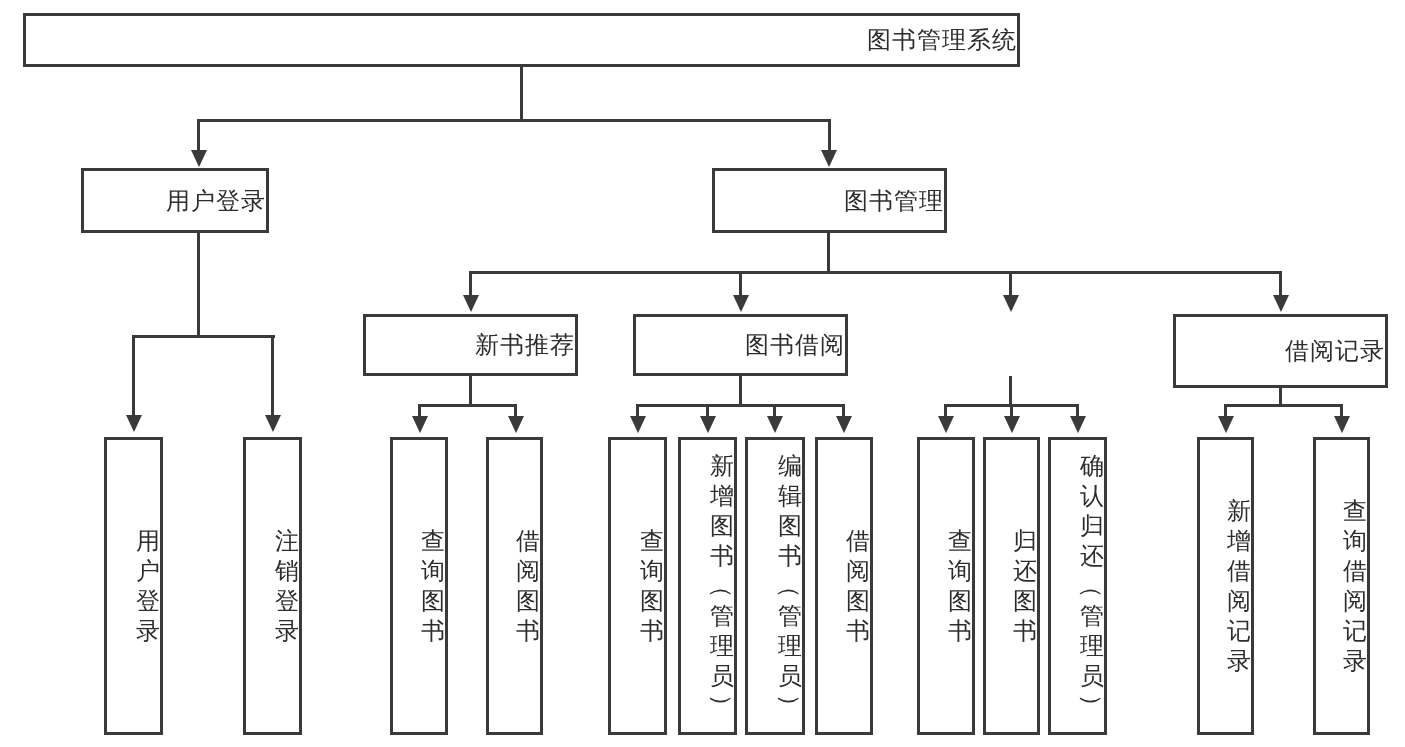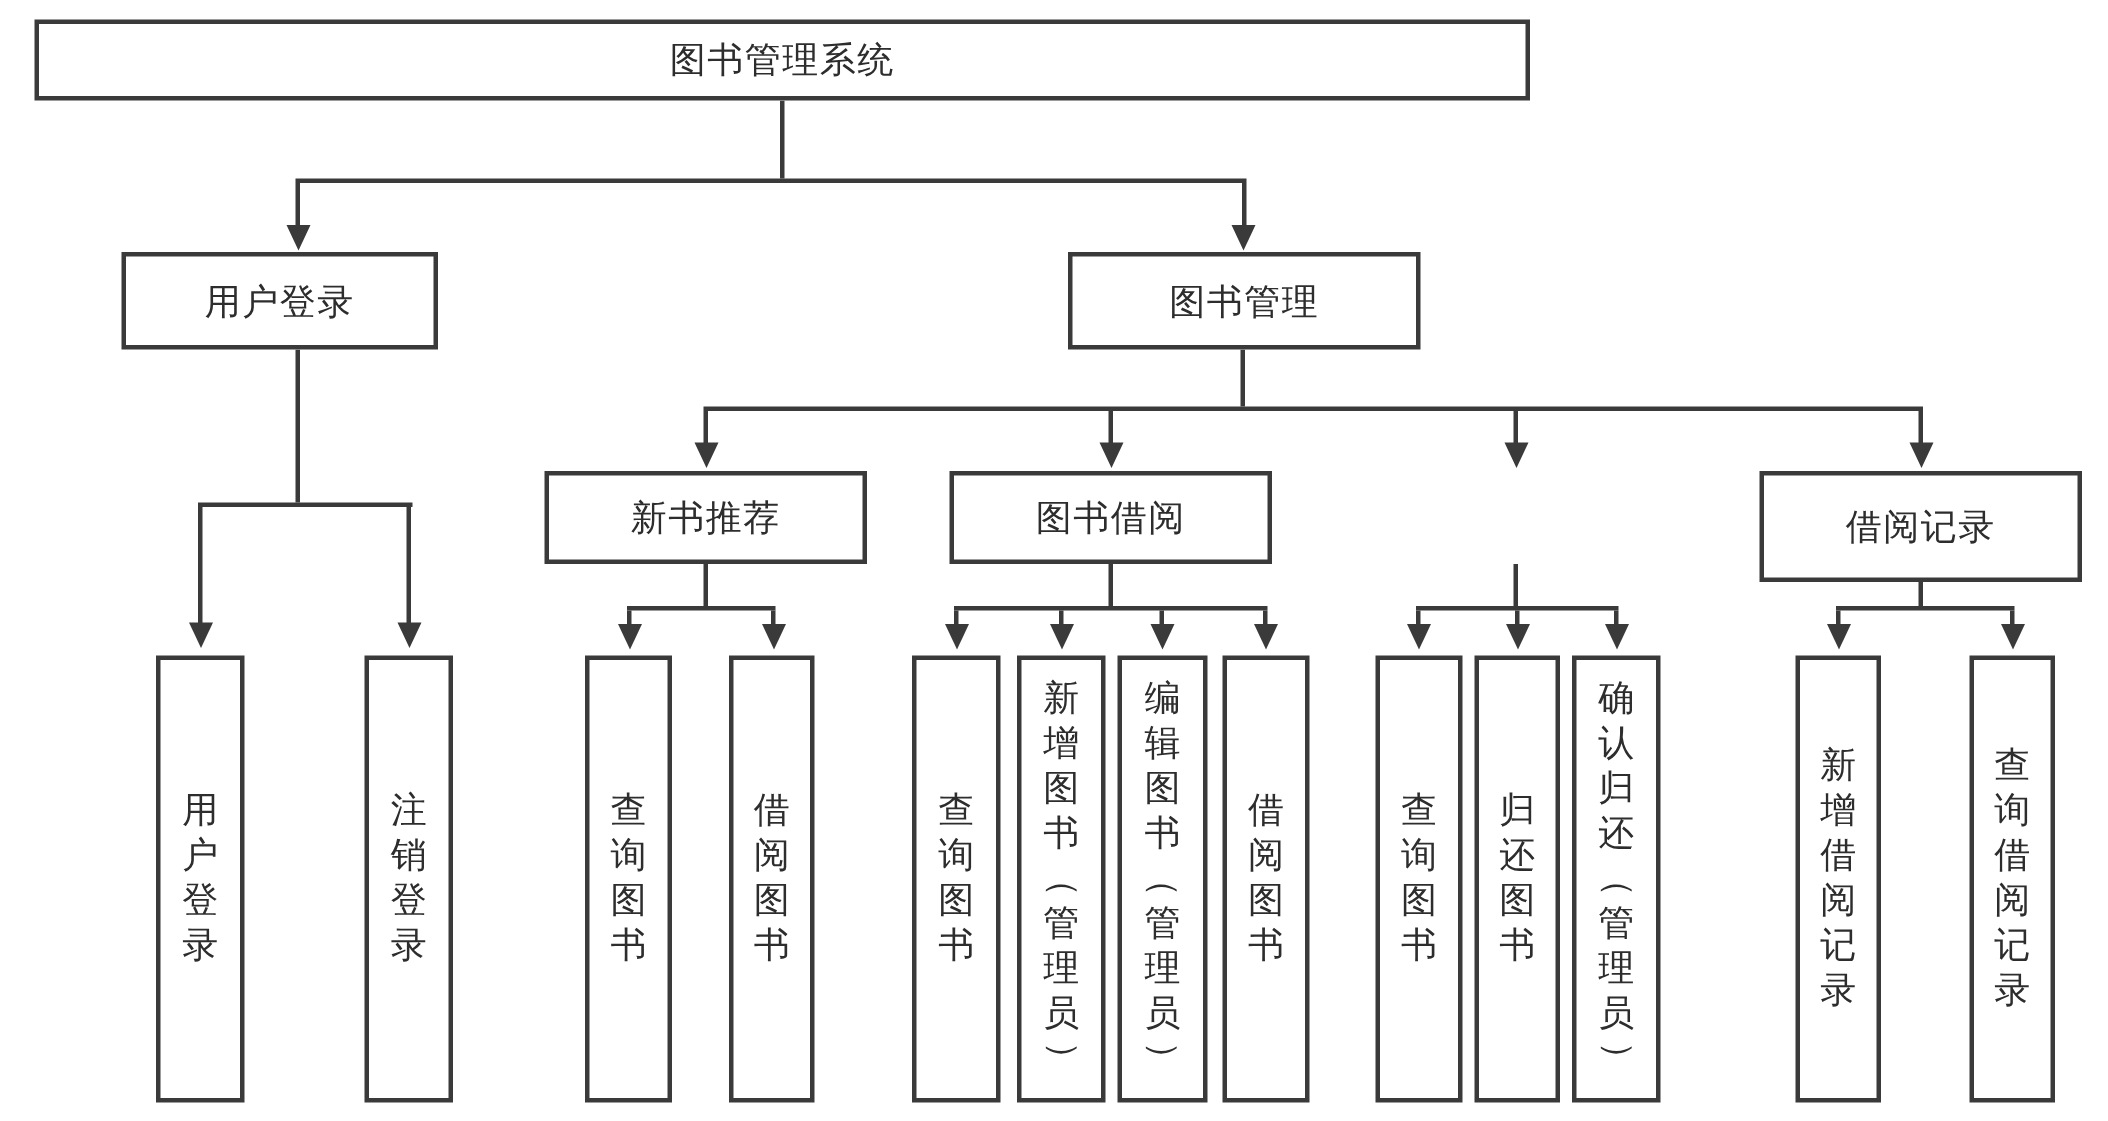--- a/index.html
+++ b/index.html
@@ -5,21 +5,21 @@
   :root{
     --line:#3a3a3a; --text:#2d2d2d; --background:#ffffff; --box-bg:#ffffff; --watermark:#9e9e9e;
   }
   html,body{margin:0;padding:0;background:var(--background);}
   .canvas{
     position:relative;width:1405px;height:747px;background:var(--background);
     font-family:"Liberation Sans","DejaVu Sans",sans-serif;color:var(--text);overflow:hidden;
   }
   .box{
     position:absolute;box-sizing:border-box;border:3px solid var(--line);
-    background:var(--box-bg);display:flex;align-items:center;justify-content:center;
+    background:var(--box-bg);display:flex;align-items:center;justify-content:flex-end;
   }
   .h-label{font-size:24px;letter-spacing:1px;white-space:nowrap;}
   .v-label{
     display:flex;flex-direction:column;justify-content:center;align-items:center;
     gap:6px;height:100%;box-sizing:border-box;padding:6px 0;font-size:24px;
   }
   .v-label span{line-height:1;display:block;}
   .v-label span.paren{transform:rotate(90deg);}
   .vline{position:absolute;width:3px;background:var(--line);}
   .hline{position:absolute;height:3px;background:var(--line);}
@@ -94,21 +94,21 @@
   <div class="hline" style="left:1224px;top:404px;width:119px"></div>
   <div class="vline" style="left:1224px;top:407px;height:10px"></div>
   <div class="tri" style="left:1218px;top:416px"></div>
   <div class="vline" style="left:1340px;top:407px;height:10px"></div>
   <div class="tri" style="left:1334px;top:416px"></div>
 
   <div class="box" style="left:23px;top:13px;width:997px;height:54px">
     <span class="h-label">图书管理系统</span>
   </div>
 
-  <div class="box" style="left:81px;top:168px;width:211px;height:65px">
+  <div class="box" style="left:81px;top:168px;width:188px;height:65px">
     <span class="h-label">用户登录</span>
   </div>
   <div class="box" style="left:712px;top:168px;width:235px;height:65px">
     <span class="h-label">图书管理</span>
   </div>
 
   <div class="box" style="left:633px;top:314px;width:215px;height:62px">
     <span class="h-label">图书借阅</span>
   </div>
   <div class="box" style="left:363px;top:314px;width:215px;height:62px">

